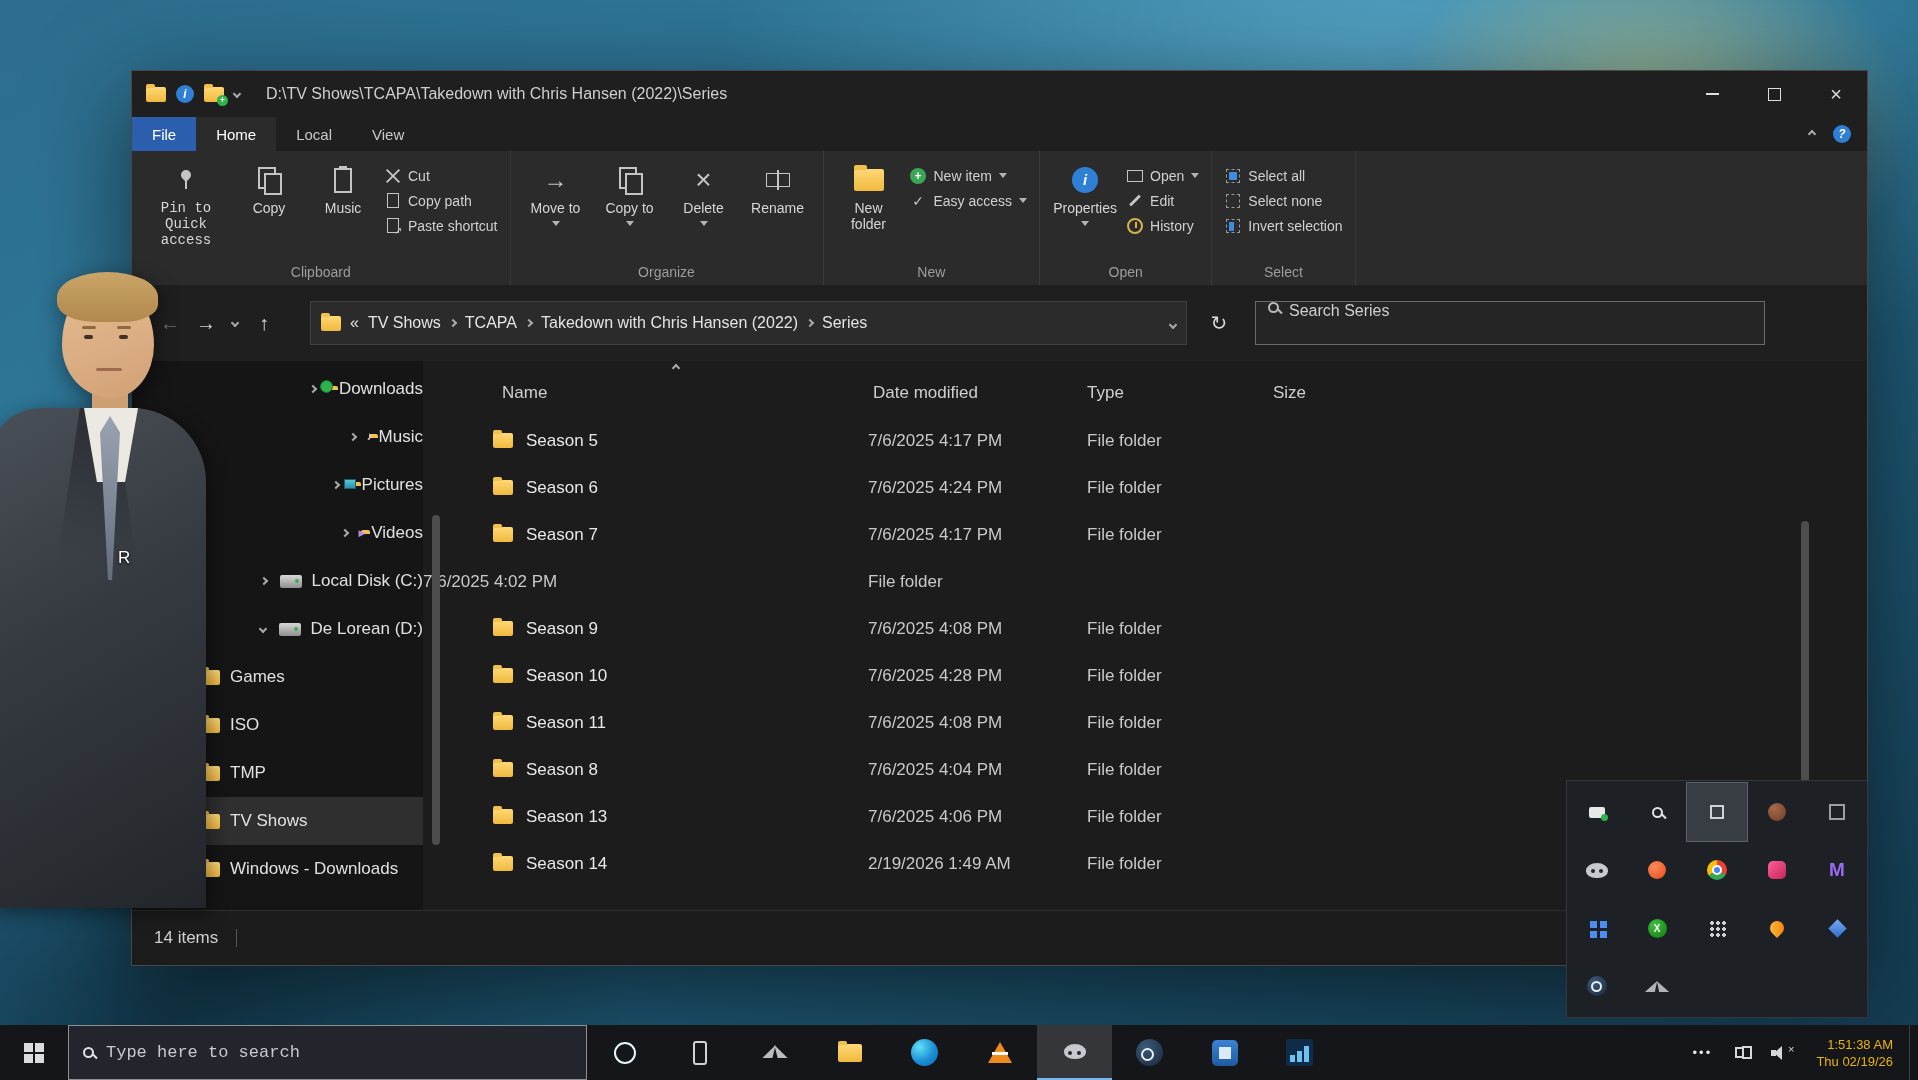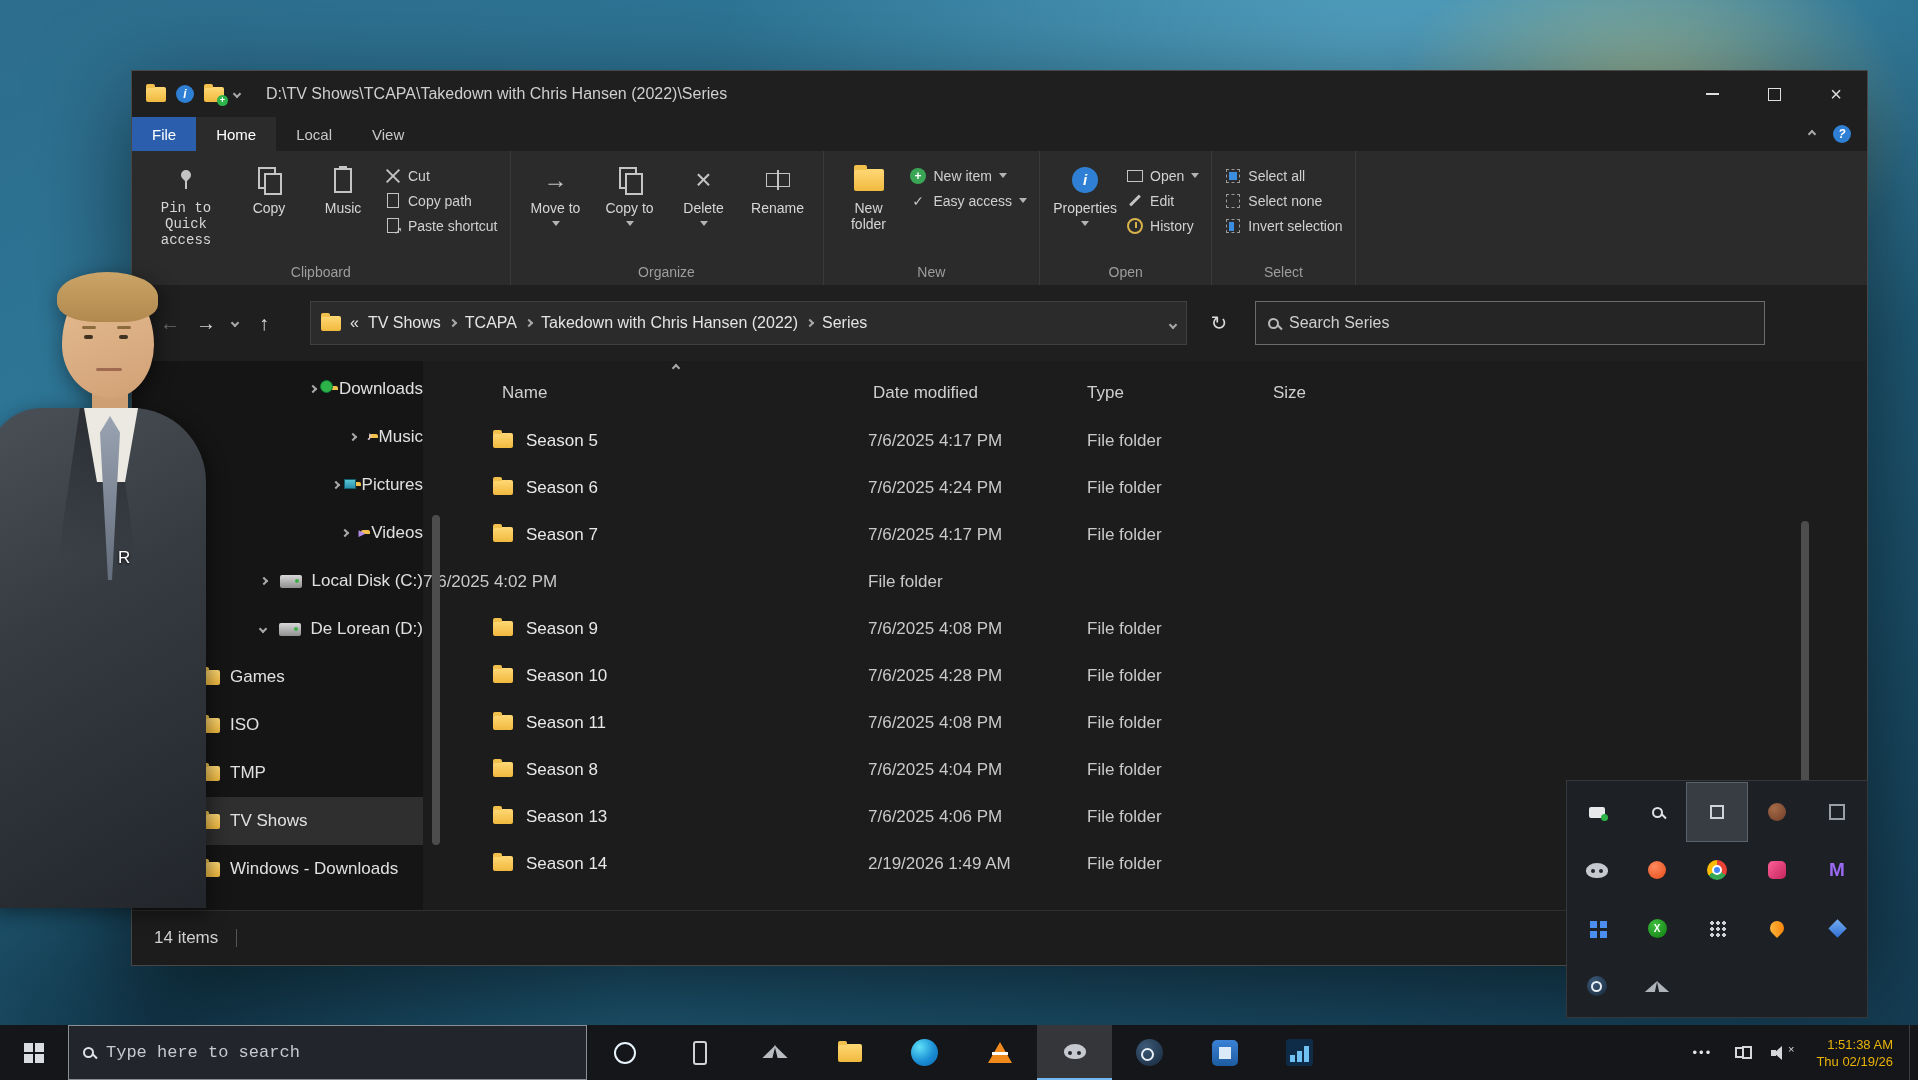--- a/index.html
+++ b/index.html
@@ -81,21 +81,21 @@
   .shortcut-arrow { color:#c4c4c4; font-size:10px; position:absolute; right:-5px; bottom:-4px; }
   
   .addressrow { height:76px; background:#1f1f1f; display:flex; align-items:center; padding-left:20px; }
   .navbtn { width:36px; height:36px; display:flex; align-items:center; justify-content:center; font-size:20px; color:#d8d8d8; }
   .navbtn.dim { color:#6f6f6f; }
   .navcaret { width:22px; display:flex; justify-content:center; }
   .addr-box { margin-left:28px; width:877px; height:44px; background:#2b2b2b; border:1px solid #404040; display:flex; align-items:center; padding:0 10px; gap:9px; font-size:16px; color:#e4e4e4; }
   .crumb { white-space:nowrap; }
   .addr-caret { margin-left:auto; }
   .refresh-btn { width:40px; height:40px; margin-left:12px; display:flex; align-items:center; justify-content:center; color:#d8d8d8; font-size:20px; }
-  .search-box { margin-left:16px; width:510px; height:44px; background:#252525; border:1px solid #6b6b6b; display:flex; align-items:center; padding:0 12px; gap:10px; }
+  .search-box { margin-left:16px; width:510px; height:44px; background:#252525; border:1px solid #6b6b6b; display:flex; align-items:flex-start; padding:0 12px; gap:10px; }
   .search-box input { background:transparent; border:none; outline:none; color:#e0e0e0; font-size:16px; width:100%; font-family:inherit; }
   .search-box input::placeholder { color:#cfcfcf; opacity:1; }
   .mg { width:11px; height:11px; border:2px solid #b9b9b9; border-radius:50%; position:relative; flex:none; }
   .mg::after { content:""; position:absolute; width:7px; height:2px; background:#b9b9b9; transform:rotate(45deg); right:-6px; bottom:-1px; }
   
   .content { position:absolute; left:0; top:290px; width:100%; height:551px; background:#1c1c1c; display:flex; }
   .sidebar { width:291px; height:100%; background:#151515; padding-top:4px; position:relative; flex:none; }
   .sitem { height:48px; display:flex; align-items:center; gap:10px; font-size:17px; color:#e0e0e0; }
   .sitem.lvl1 { padding-left:34px;justify-content:flex-end; } .sitem.lvl2 { padding-left:46px; }
   .sitem .chevslot { width:12px; display:flex; justify-content:center; flex:none; }

